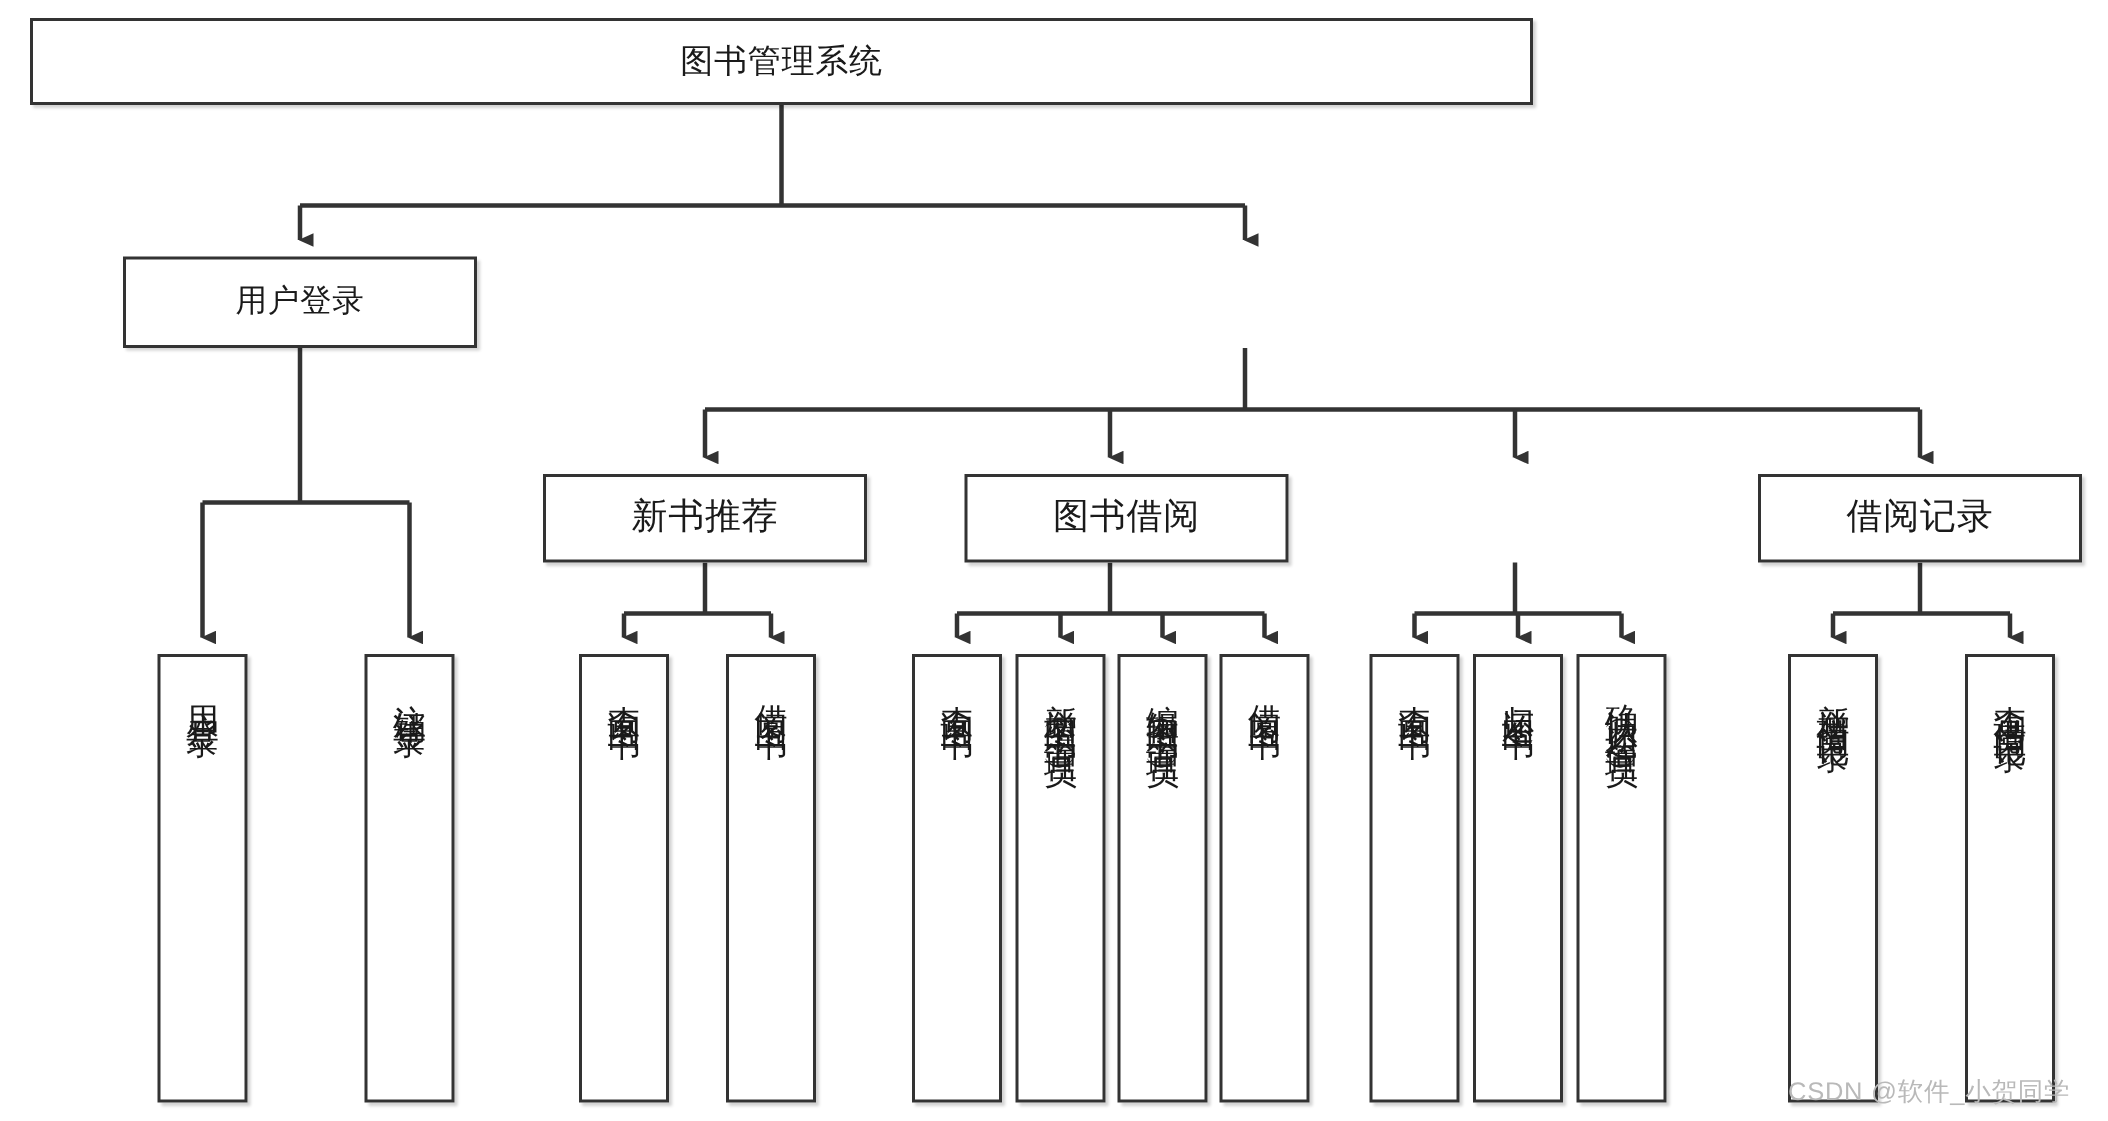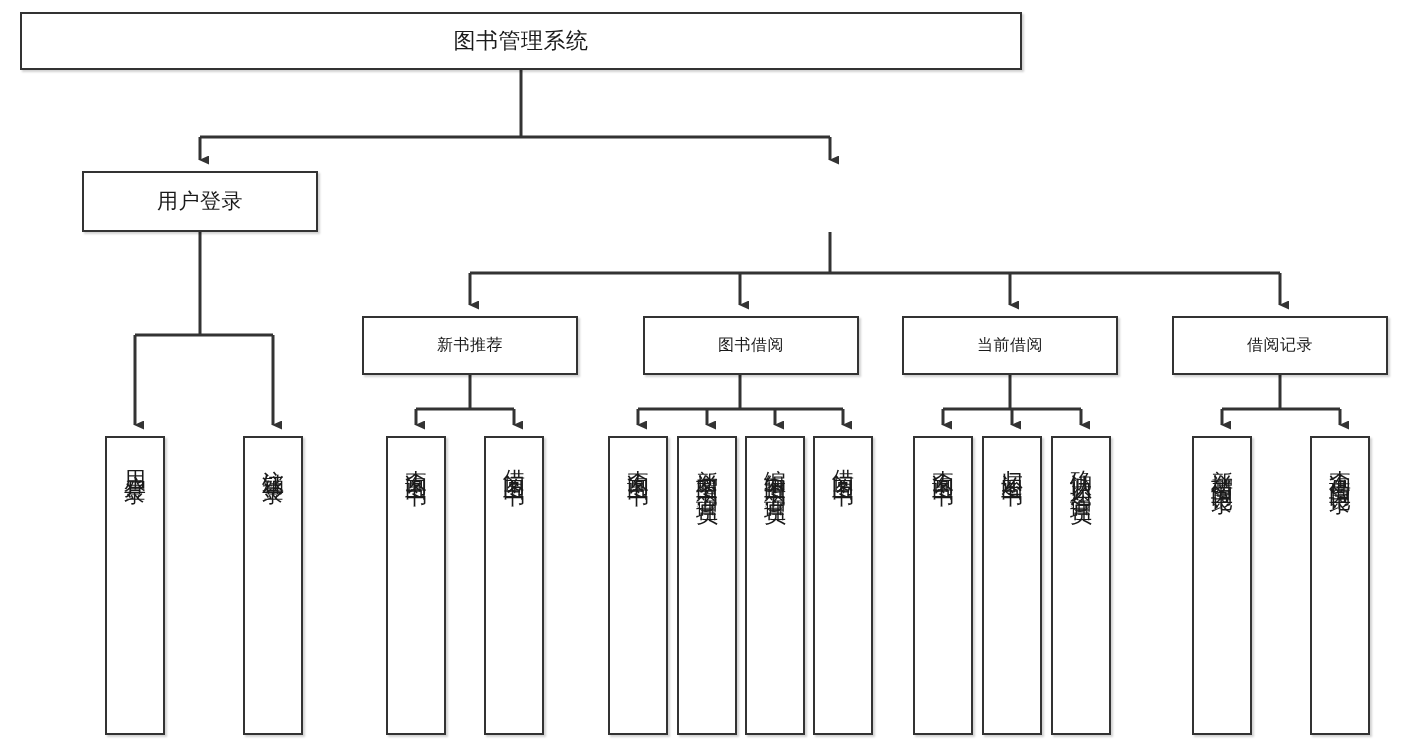--- a/index.html
+++ b/index.html
@@ -47,21 +47,21 @@
   
   .level-root .node-label {
     font-size: 22px;
   }
   
   .level-two .node-label {
     font-size: 21px;
   }
   
   .level-three .node-label {
-    font-size: 16px;
+    font-size: 24px;
   }
   
   .level-leaf {
     align-items: flex-start;
     justify-content: center;
     padding-top: 14px;
   }
   .level-leaf .node-label {
     writing-mode: vertical-rl;
     text-orientation: upright;
@@ -134,23 +134,20 @@
   <div class="node-box level-two" style="left: 82px; top: 171px; width: 236px; height: 61px;">
     <span class="node-label">用户登录</span>
   </div>
 
   <div class="node-box level-three" style="left: 362px; top: 316px; width: 216px; height: 59px;">
     <span class="node-label">新书推荐</span>
   </div>
   <div class="node-box level-three" style="left: 643px; top: 316px; width: 216px; height: 59px;">
     <span class="node-label">图书借阅</span>
   </div>
-  <div class="node-box level-three" style="left: 902px; top: 316px; width: 216px; height: 59px;">
-    <span class="node-label">当前借阅</span>
-  </div>
   <div class="node-box level-three" style="left: 1172px; top: 316px; width: 216px; height: 59px;">
     <span class="node-label">借阅记录</span>
   </div>
 
   <div class="node-box level-leaf" style="left: 105px; top: 436px; width: 60px; height: 299px;">
     <span class="node-label">用户登录</span>
   </div>
   <div class="node-box level-leaf" style="left: 243px; top: 436px; width: 60px; height: 299px;">
     <span class="node-label">注销登录</span>
   </div>
@@ -181,13 +178,14 @@
   <div class="node-box level-leaf" style="left: 1051px; top: 436px; width: 60px; height: 299px;">
     <span class="node-label">确认归还（管理员）</span>
   </div>
   <div class="node-box level-leaf" style="left: 1192px; top: 436px; width: 60px; height: 299px;">
     <span class="node-label">新增借阅记录</span>
   </div>
   <div class="node-box level-leaf" style="left: 1310px; top: 436px; width: 60px; height: 299px;">
     <span class="node-label">查询借阅记录</span>
   </div>
 
+  <div class="watermark" style="left: 1192px; top: 716px;">CSDN @软件_小贺同学</div>
 </div>
 
 </body></html>

